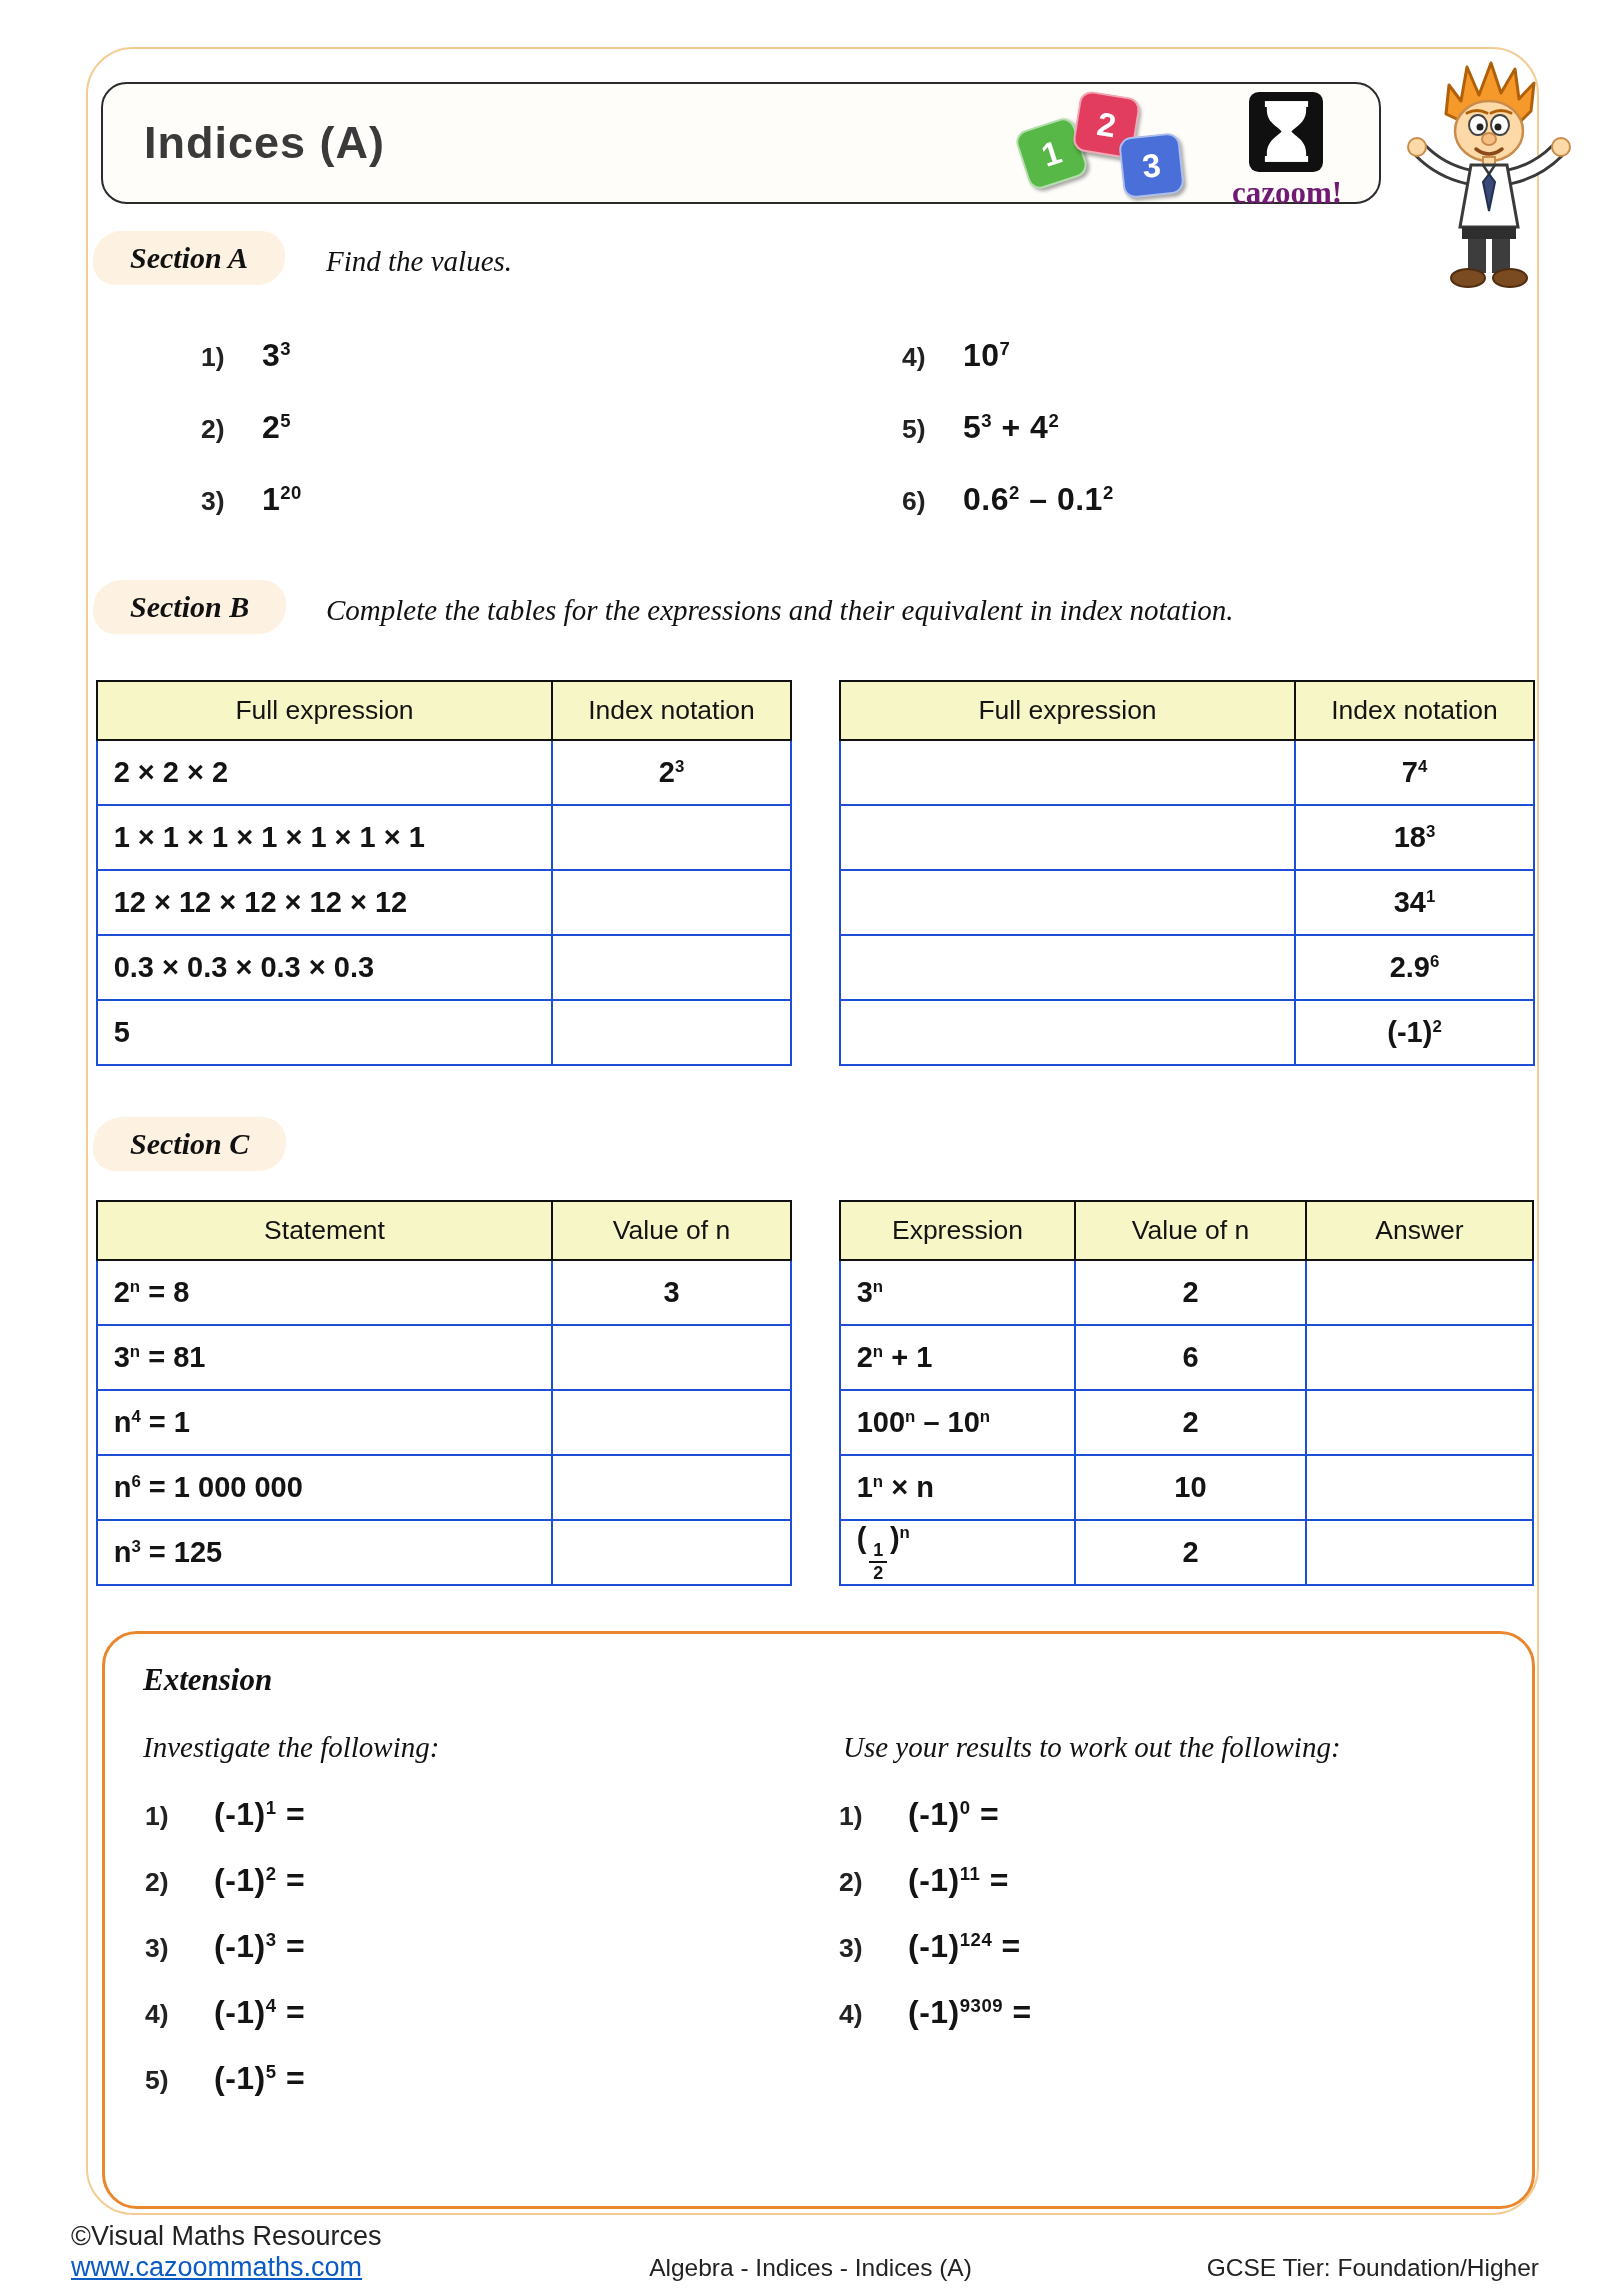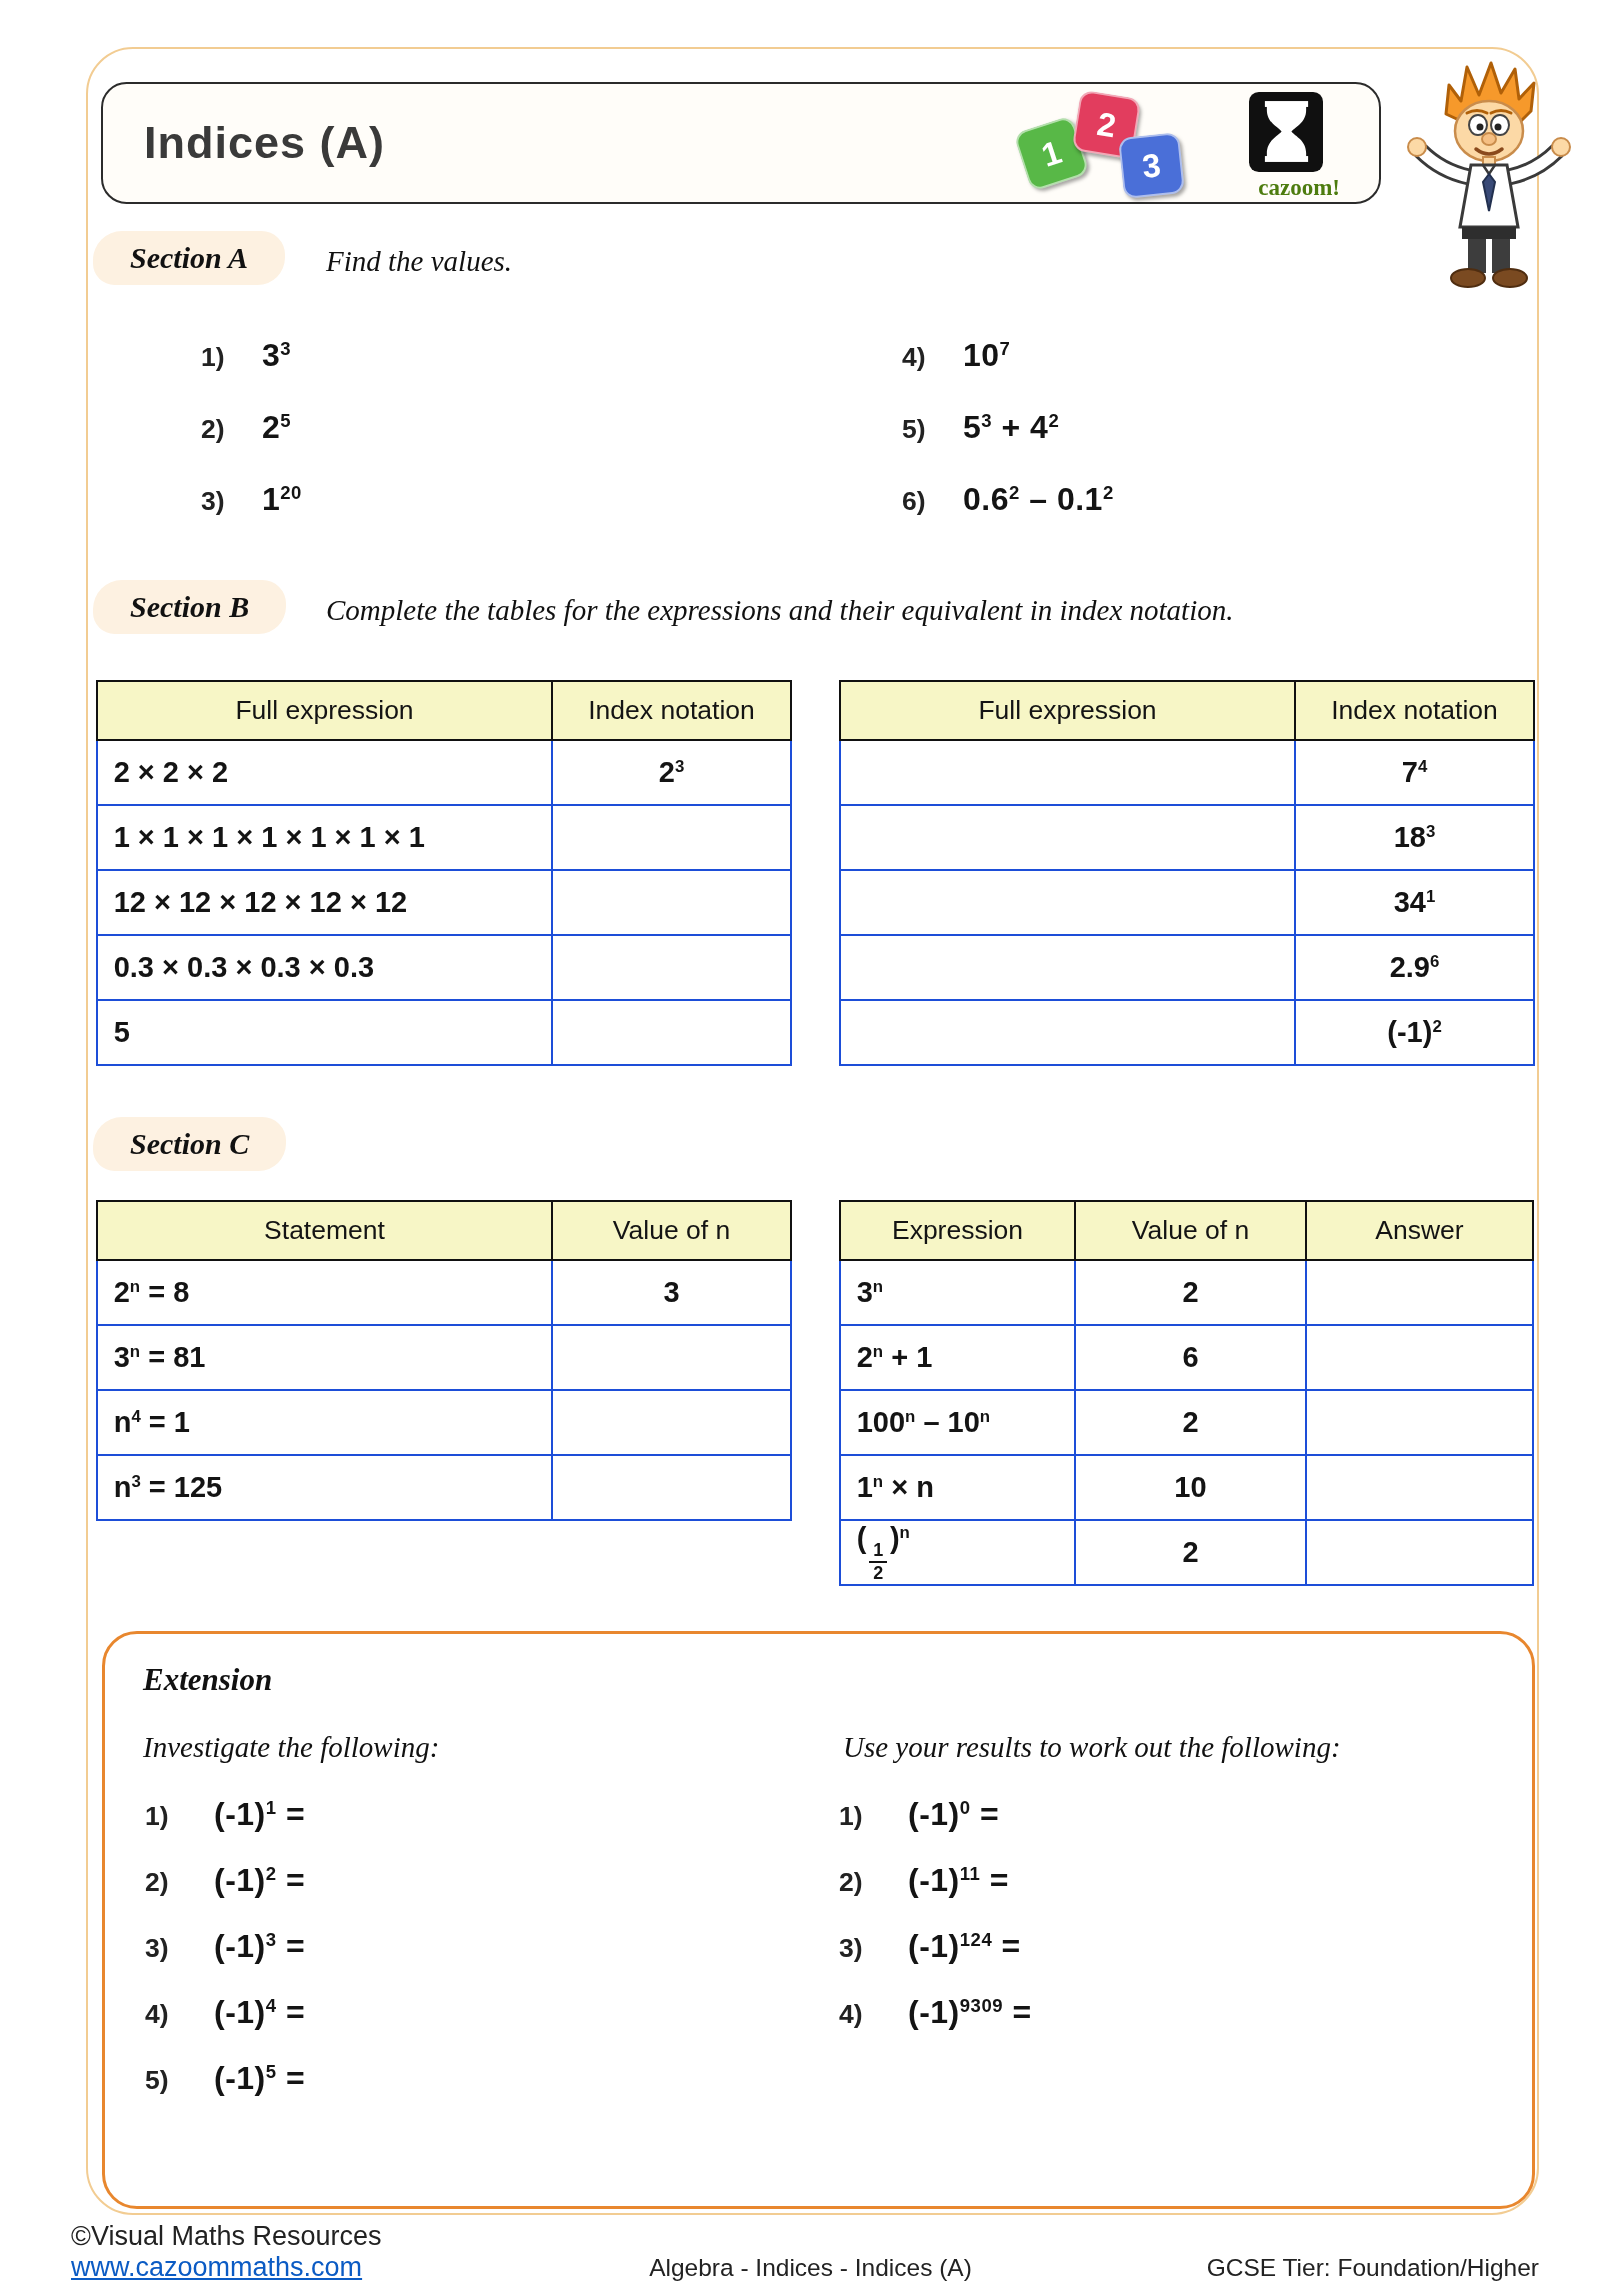--- a/index.html
+++ b/index.html
@@ -36,21 +36,21 @@
   }
   .tile-1 { left:0;   top:31px; background:#58b847; transform:rotate(-18deg); }
   .tile-2 { left:55px; top:2px;  background:#e23d5e; transform:rotate(9deg); }
   .tile-3 { left:100px; top:43px; background:#4a6fd8; transform:rotate(-6deg); }
 
   .logo { position:absolute; left:1129px; top:7.8px; width:108px; text-align:center; }
   .logo-mark {
     width:74px; height:80px; margin:0 auto; background:#101010; border-radius:9.8px;
     display:flex; align-items:center; justify-content:center;
   }
-  .logo-text { margin-top:2.9px; font-family:"Liberation Serif", serif; font-weight:bold; font-size:23px; color:#4d7c0f;text-align:right; }
+  .logo-text { margin-top:2.9px; font-family:"Liberation Serif", serif; font-weight:bold; font-size:31px; color:#701a75; }
 
   .mascot { position:absolute; left:1390px; top:59px; }
 
   
   .section-label {
     position:absolute; background:#fdf1e1; border-radius:29px 23.5px 27.4px 21.6px;
     padding:9.8px 37px; font-family:"Liberation Serif", serif;
     font-weight:bold; font-style:italic; font-size:30px; color:#111;
   }
   .instruction {
@@ -283,20 +283,24 @@
     </tr>
     <tr>
       <td>3<sup>n</sup> = 81</td>
       <td class="center"></td>
     </tr>
     <tr>
       <td>n<sup>4</sup> = 1</td>
       <td class="center"></td>
     </tr>
     <tr>
+      <td>n<sup>6</sup> = 1 000 000</td>
+      <td class="center"></td>
+    </tr>
+    <tr>
       <td>n<sup>3</sup> = 125</td>
       <td class="center"></td>
     </tr>
   </tbody>
 </table>
 
 <table class="wtable" style="left:839px; top:1200px; width:694px;">
   <colgroup>
       <col style="width:235px">
       <col style="width:231px">

